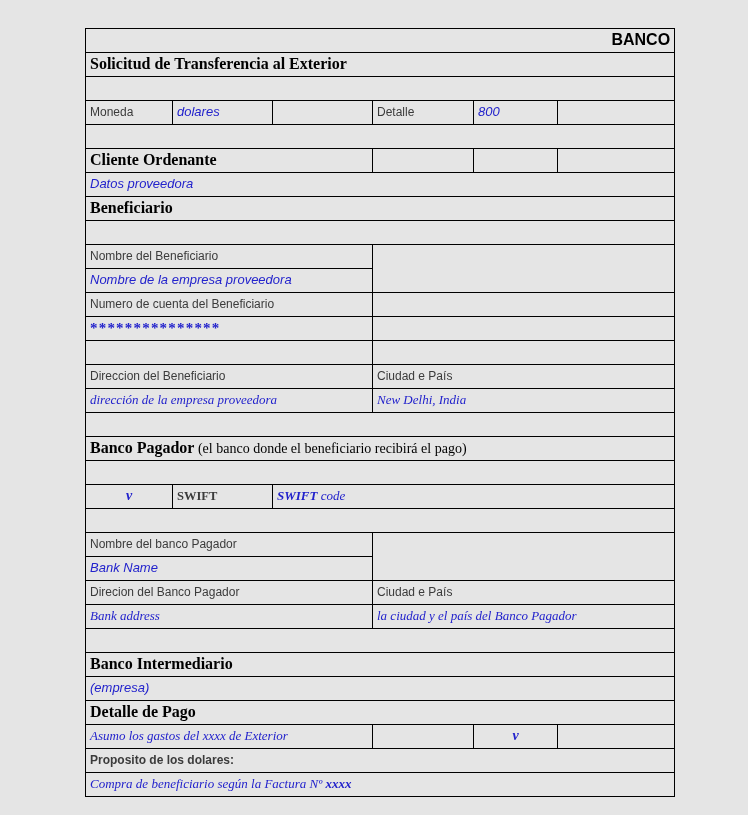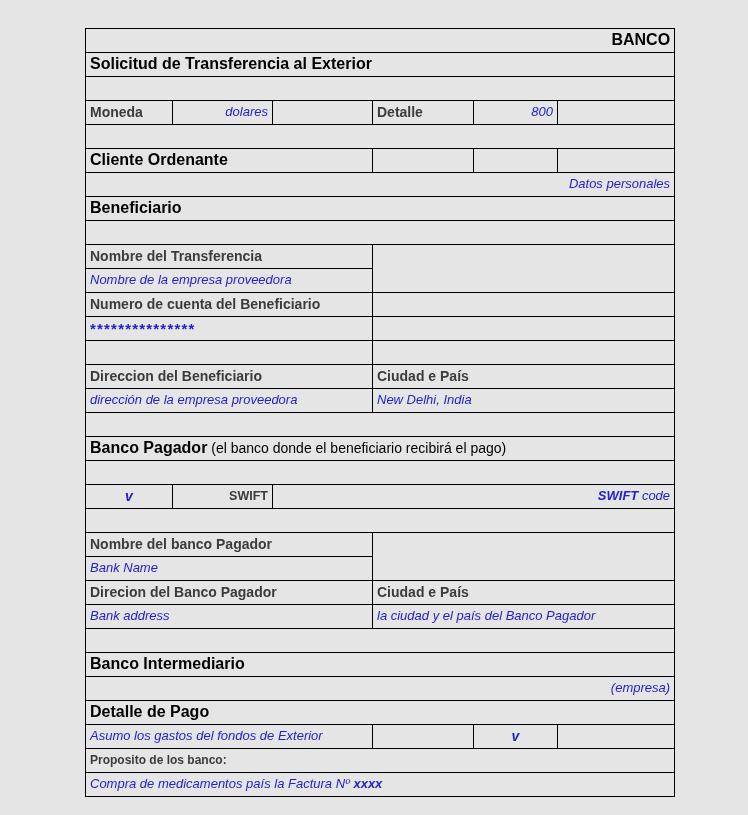--- a/index.html
+++ b/index.html
@@ -35,22 +35,22 @@
     height: 24px;
     box-sizing: border-box;
     overflow: hidden;
     white-space: nowrap;
   }
   td.blank { height: 14px; }
   td.spacer { height: 20px; }
 
   .lbl {
     color: #3b3b3b;
-    font-weight: bold;
-    font-size: 14px;
+    font-weight: normal;
+    font-size: 12px;
   }
   .lbl-sm {
     color: #3b3b3b;
     font-weight: bold;
     font-size: 12px;
   }
   .val {
     color: #2222cc;
     font-style: italic;
     font-size: 13px;
@@ -69,21 +69,21 @@
   .hdr-note {
     color: #000000;
     font-weight: normal;
     font-size: 14px;
   }
   .banco {
     color: #000000;
     font-weight: bold;
     font-size: 16px;
   }
-  .center { text-align: right; }
+  .center { text-align: left; }
   .right  { text-align: right; }
   .stars {
     color: #2222cc;
     font-weight: bold;
     font-size: 15px;
     letter-spacing: 1.2px;
   }
   td.checkcell {
     border: 3px solid #000000;
     text-align: center;
@@ -93,21 +93,21 @@
     font-weight: bold;
     font-style: italic;
     font-size: 14px;
   }
   .swift-lbl {
     color: #3b3b3b;
     font-weight: bold;
     font-size: 12.5px;
   }
   td.tall { height: 42px; }
-  td.med  { height: 30px; }
+  td.med  { height: 30px; font-family: Liberation Serif, serif; }
 </style>
 </head>
 <body>
 
 <div id="sheet">
   <table class="form">
     <colgroup>
       <col style="width:87px">
       <col style="width:100px">
       <col style="width:100px">
@@ -158,37 +158,37 @@
         <td colspan="3" class="med">
           <span class="hdr">Cliente Ordenante</span>
         </td>
         <td class="med"></td>
         <td class="med"></td>
         <td class="med"></td>
       </tr>
 
       <tr>
         <td colspan="6" class="center tall">
-          <span class="val">Datos personales</span>
+          <span class="val">Datos proveedora</span>
         </td>
       </tr>
 
       <tr>
         <td colspan="6" class="med">
           <span class="hdr">Beneficiario</span>
         </td>
       </tr>
 
       <tr>
         <td colspan="6" class="blank"></td>
       </tr>
 
       <tr>
         <td colspan="3">
-          <span class="lbl">Nombre del Transferencia</span>
+          <span class="lbl">Nombre del Beneficiario</span>
         </td>
         <td colspan="3" rowspan="2"></td>
       </tr>
 
       <tr>
         <td colspan="3" class="tall">
           <span class="val">Nombre de la empresa proveedora</span>
         </td>
       </tr>
 
@@ -307,36 +307,36 @@
       </tr>
 
       <tr>
         <td colspan="6" class="med">
           <span class="hdr">Detalle de Pago</span>
         </td>
       </tr>
 
       <tr>
         <td colspan="3" class="med">
-          <span class="val">Asumo los gastos del fondos de Exterior</span>
+          <span class="val">Asumo los gastos del xxxx de Exterior</span>
         </td>
         <td class="med"></td>
         <td class="checkcell med">
           <span class="chk">v</span>
         </td>
         <td class="med"></td>
       </tr>
 
       <tr>
         <td colspan="6">
-          <span class="lbl-sm">Proposito de los banco:</span>
-        </td>
-      </tr>
-
-      <tr>
-        <td colspan="6" class="med">
-          <span class="val">Compra de medicamentos país la Factura Nº </span><span class="val-b">xxxx</span>
+          <span class="lbl-sm">Proposito de los dolares:</span>
+        </td>
+      </tr>
+
+      <tr>
+        <td colspan="6" class="med">
+          <span class="val">Compra de beneficiario según la Factura Nº </span><span class="val-b">xxxx</span>
         </td>
       </tr>
 
     </tbody>
   </table>
 </div>
 
 </body></html>

